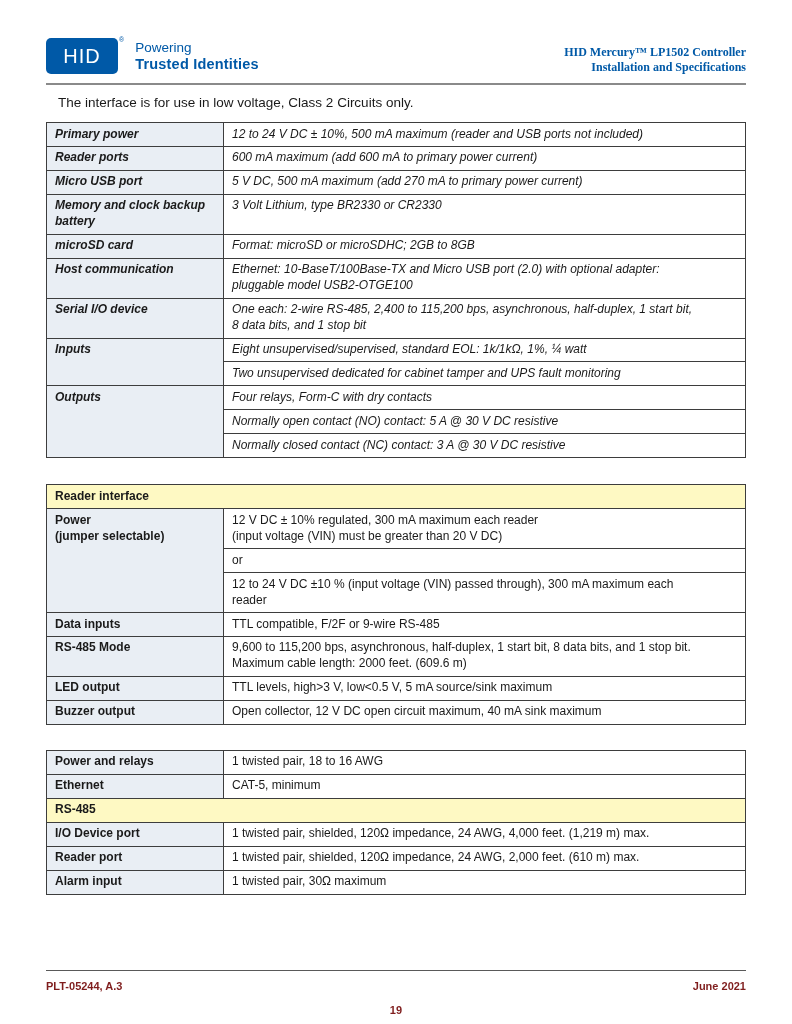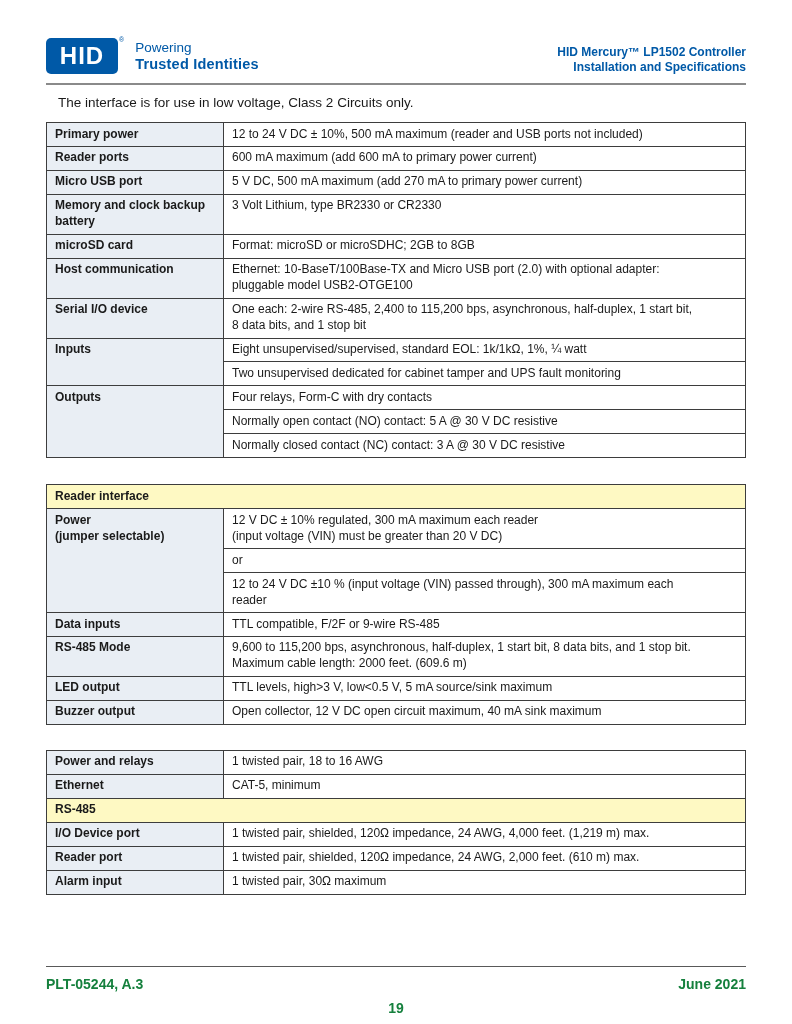--- a/index.html
+++ b/index.html
@@ -14,54 +14,54 @@
   }
   .content { position: absolute; left: 46px; top: 0; width: 700px; }
 
   
   .header { margin-top: 38px; display: flex; justify-content: space-between; align-items: flex-start; }
   .logo-group { display: flex; align-items: flex-start; }
   .logo-box {
     width: 72px; height: 36px; background: #0059A7; border-radius: 5px;
     display: flex; align-items: center; justify-content: center;
   }
-  .logo-box .logo-text { color: #fff; font-weight: bold; font-size: 24px; letter-spacing: 1px; line-height: 1; }
+  .logo-box .logo-text { color: #fff; font-weight: normal; font-size: 20px; letter-spacing: 1px; line-height: 1; }
   .reg-mark { color: #0059A7; font-size: 7px; margin-left: 1px; margin-top: -2px; }
   .tagline { color: #0059A7; margin-left: 11px; padding-top: 2px; }
   .tagline .l1 { font-size: 13.5px; font-weight: 500; line-height: 16px; }
   .tagline .l2 { font-size: 14.5px; font-weight: bold; line-height: 17px; letter-spacing: .2px; }
-  .doc-title { text-align: right; color: #0059A7; font-weight: bold; font-size: 12px; line-height: 15px; padding-top: 7px; }
+  .doc-title { text-align: right; color: #0059A7; font-weight: bold; font-size: 12px; line-height: 15px; padding-top: 7px; font-family: Liberation Serif, serif; }
   .header-rule { border: none; border-top: 2px solid #8a8a8a; margin: 8px 0 0 0; }
 
   
   .intro { margin-top: 9px; font-size: 13.5px; }
   .intro p { margin: 0 0 8px 12px; line-height: 17px; }
 
   
   table { border-collapse: collapse; width: 700px; table-layout: fixed; }
-  .t1 { margin-top: 11px; }
+  .t1 { margin-top: 11px; font-style: italic; }
   .t2 { margin-top: 26px; }
   .t3 { margin-top: 25px; }
   th, td {
     border: 1px solid #3d3d3d;
     font-size: 12px;
     padding: 3.5px 8px;
     vertical-align: top;
     text-align: left;
     white-space: pre-line;
     line-height: 1.33;
   }
   th { background: #e9eef4; font-weight: bold; }
   td { background: #ffffff; font-weight: normal; }
   tr.section th { background: #fef9c3; }
 
   
   .footer { position: absolute; left: 46px; width: 700px; bottom: 8px; }
   .footer-rule { border: none; border-top: 1px solid #595959; margin: 0 0 9px 0; }
-  .footer-row { display: flex; color: #15803d; font-weight: bold; font-size: 14px; }
+  .footer-row { display: flex; color: #7f1d1d; font-weight: bold; font-size: 11px; }
   .footer-row .fl { flex: 1; text-align: left; }
   .footer-row .fc { flex: 1; text-align: center; margin-top: 24px; }
   .footer-row .fr { flex: 1; text-align: right; }
 </style>
 </head>
 <body>
 
 <div class="content">
 
   <div class="header">

